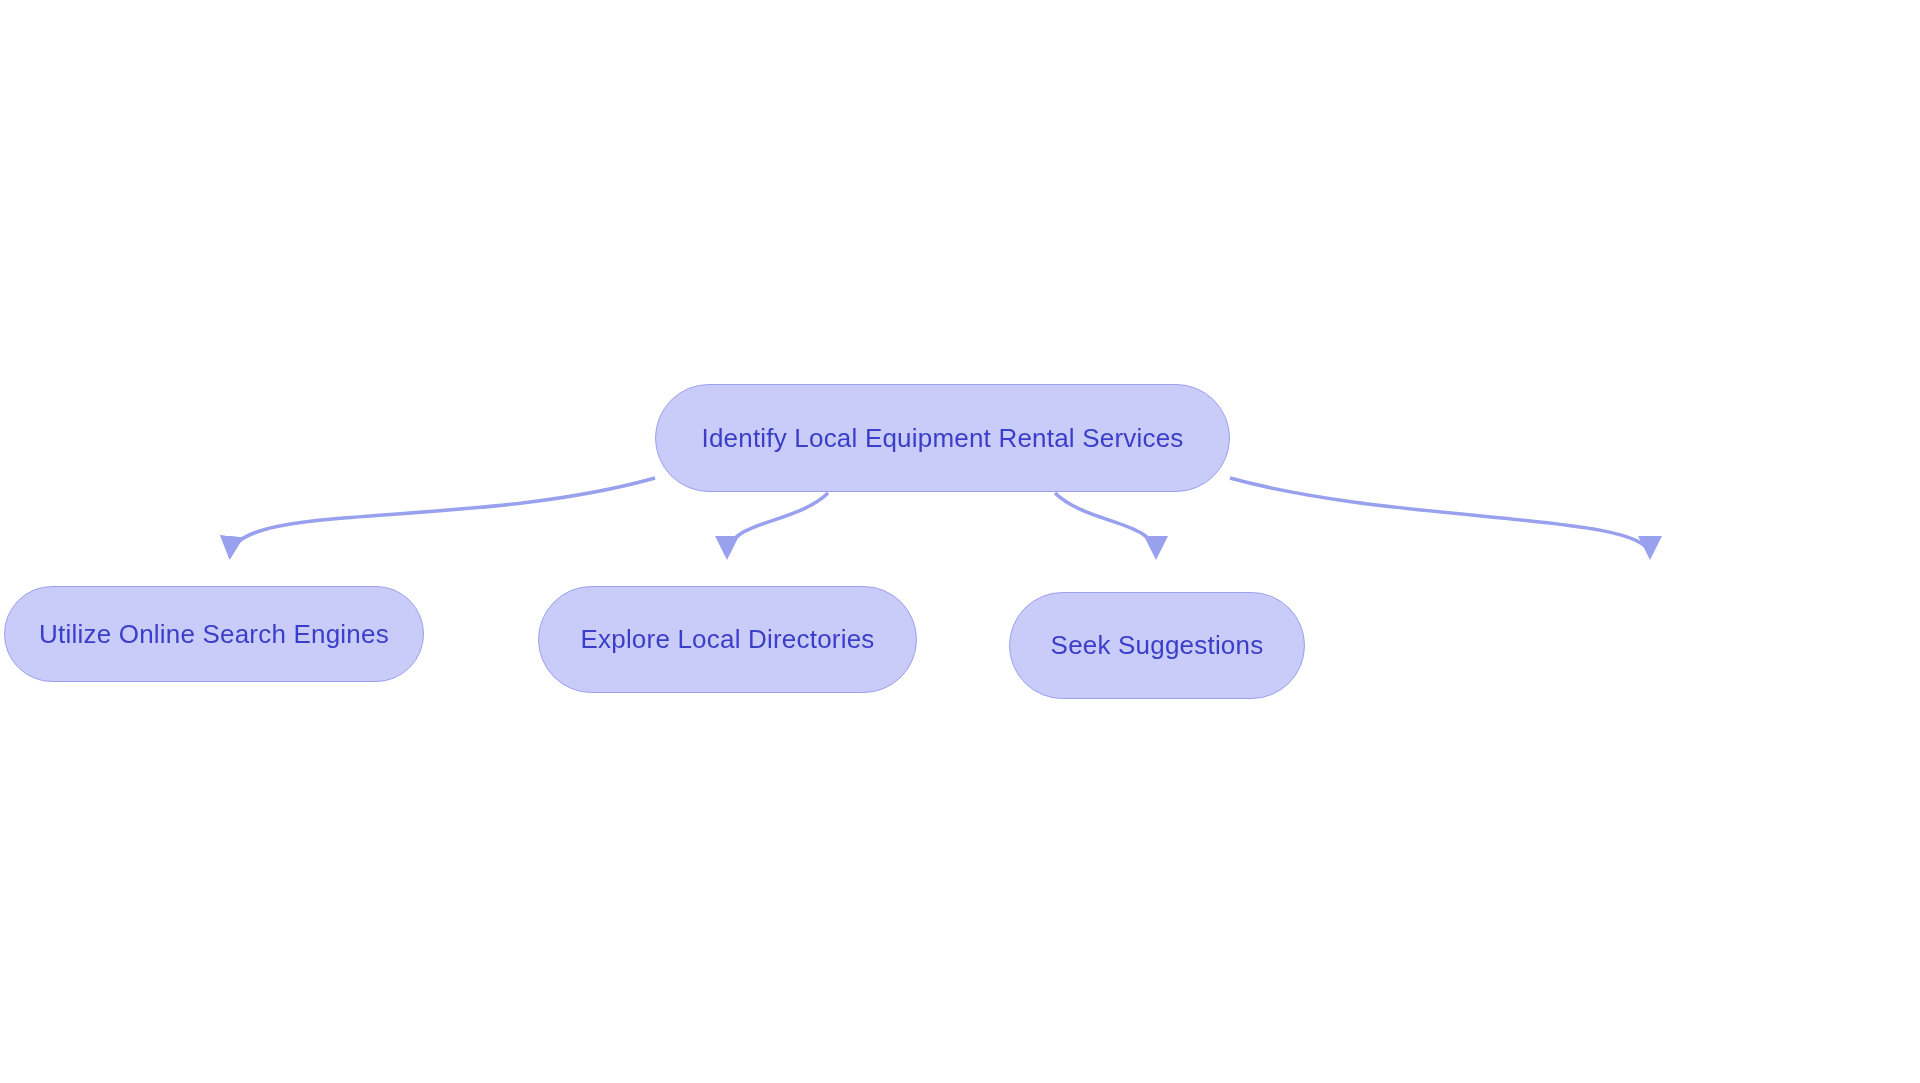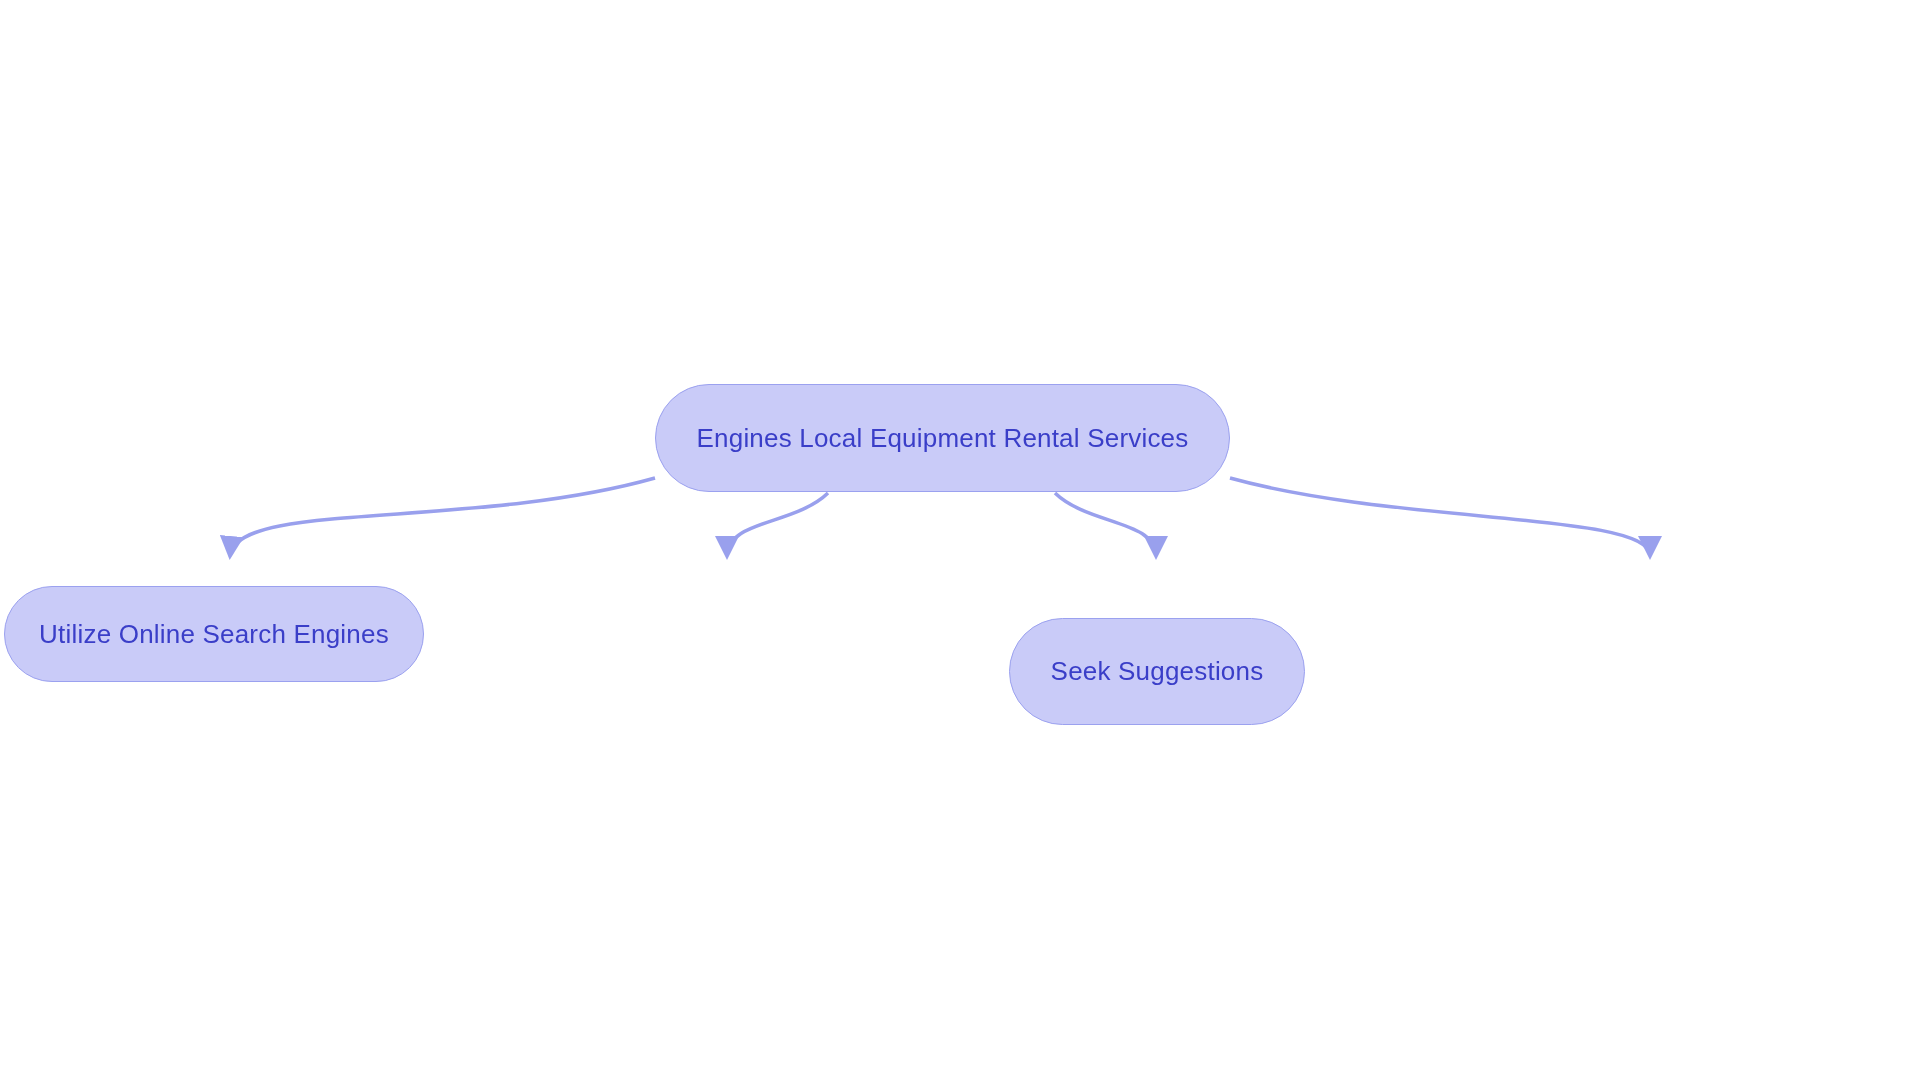--- a/index.html
+++ b/index.html
@@ -48,47 +48,50 @@
     border-radius: 54px;
     color: var(--node-text);
     font-size: 26px;
     letter-spacing: 0.2px;
     text-align: center;
     white-space: nowrap;
   }
   .node-root   { left: 655px;  top: 384px; width: 575px; height: 108px; }
   .node-child1 { left: 4px;   top: 586px; width: 420px; height: 96px; }
   .node-child2 { left: 538px;  top: 586px; width: 379px; height: 107px; }
-  .node-child3 { left: 1009px; top: 618px; width: 296px; height: 107px; }
+  .node-child3 { left: 1009px; top: 592px; width: 296px; height: 107px; }
   .node-child4 { left: 1400px; top: 586px; width: 500px; height: 107px; }
 </style>
 </head>
 <body>
 
 <div class="canvas">
 
   <svg class="edges" viewBox="0 0 1920 1083" xmlns="http://www.w3.org/2000/svg">
     <defs>
       <marker id="arrow" viewBox="0 0 12 12" refX="10" refY="6" markerWidth="24" markerHeight="24" markerUnits="userSpaceOnUse" orient="auto">
         <path class="arrowhead-shape" d="M 0 0 L 12 6 L 0 12 Z"></path>
       </marker>
     </defs>
     <path class="edge" d="M 655 478 C 470 530, 235 500, 230 556" marker-end="url(#arrow)"></path>
     <path class="edge" d="M 828 493 C 795 525, 727 520, 727 556" marker-end="url(#arrow)"></path>
     <path class="edge" d="M 1055 493 C 1088 525, 1156 520, 1156 556" marker-end="url(#arrow)"></path>
     <path class="edge" d="M 1230 478 C 1400 525, 1650 512, 1650 556" marker-end="url(#arrow)"></path>
   </svg>
 
   <div class="node node-root">
-    <span>Engines Local Equipment Rental Services</span>
+    <span>Identify Local Equipment Rental Services</span>
   </div>
 
   <div class="node node-child1">
     <span>Utilize Online Search Engines</span>
   </div>
 
+  <div class="node node-child2">
+    <span>Explore Local Directories</span>
+  </div>
 
   <div class="node node-child3">
     <span>Seek Suggestions</span>
   </div>
 
 
 </div>
 
 </body></html>

